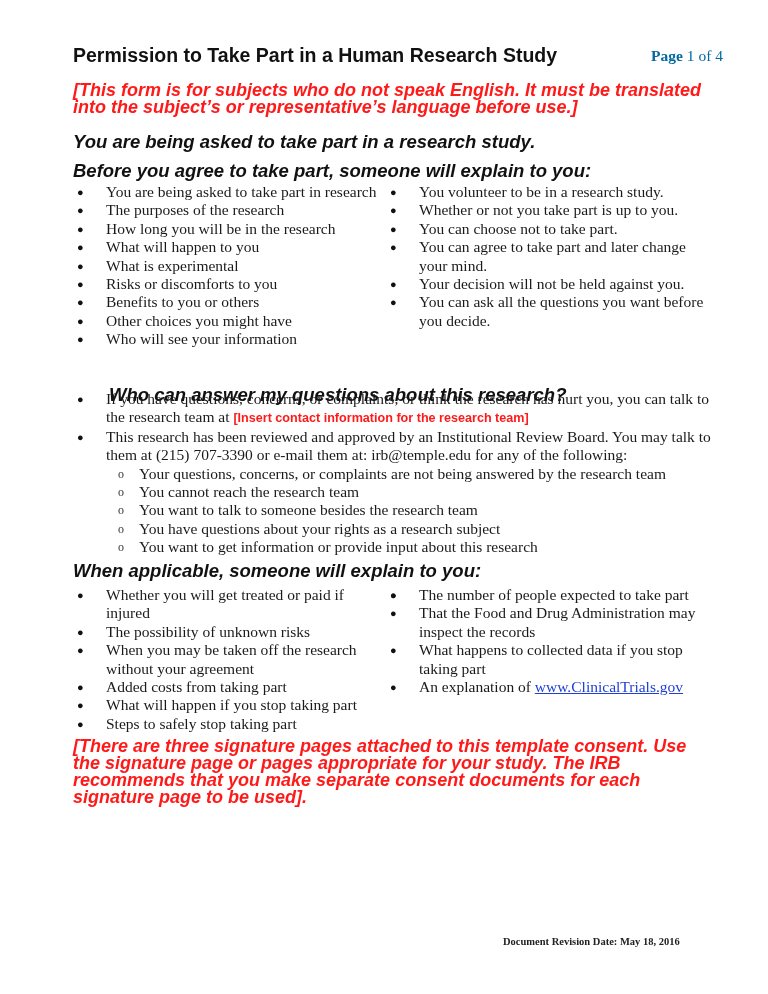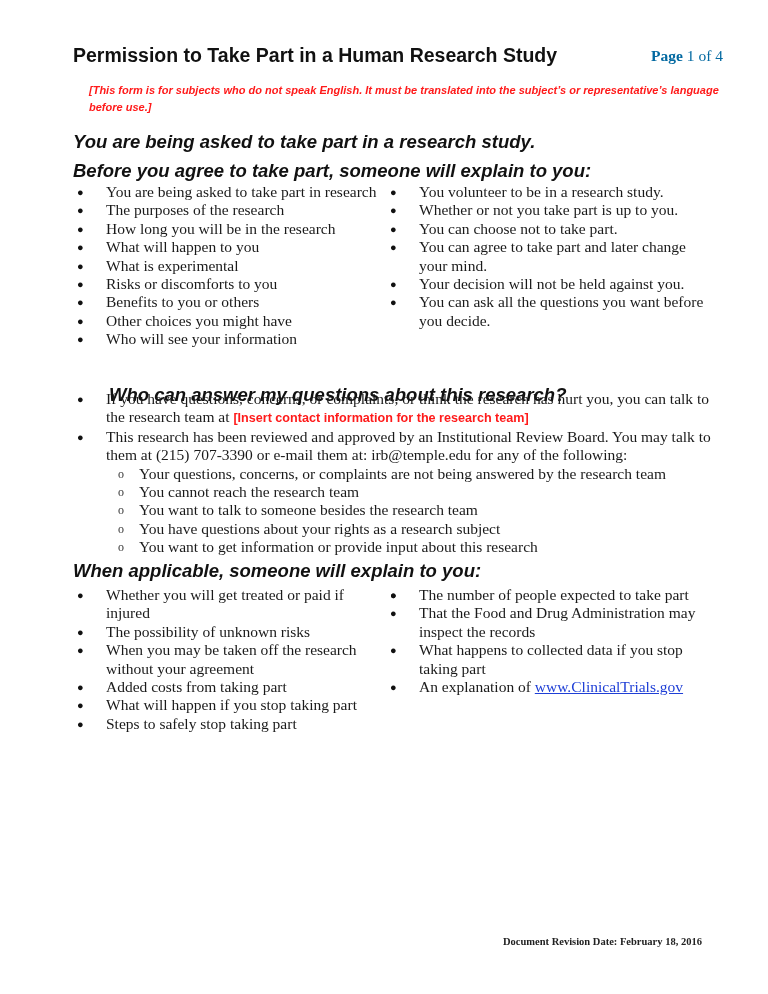--- a/index.html
+++ b/index.html
@@ -2,21 +2,21 @@
 <html><head>
   <meta charset="utf-8">
   <style>
     html, body { margin: 0; padding: 0; background: #ffffff; }
     body { width: 768px; height: 994px; position: relative; overflow: hidden; color: #111; }
     .page { position: absolute; left: 0; top: 0; width: 768px; height: 814px; }
     .header { position: absolute; left: 73px; top: 44px; width: 650px; height: 26px; }
     .doc-title { position: absolute; left: 0; top: 0; font-family: "Liberation Sans", sans-serif; font-weight: bold; font-size: 19.5px; color: #111; white-space: nowrap; }
     .page-num { position: absolute; right: 0; top: 3px; font-family: "Liberation Serif", serif; font-size: 15.5px; color: #0369a1; white-space: nowrap; }
     .page-num b { font-weight: bold; }
-    .note-red { position: absolute; left: 73px; font-family: "Liberation Sans", sans-serif; font-weight: bold; font-style: italic; font-size: 11px; color: #ff1a1a; line-height: 17px; width: 640px; margin-left: 16px; }
+    .note-red { position: absolute; left: 73px; font-family: "Liberation Sans", sans-serif; font-weight: bold; font-style: italic; font-size: 18px; color: #ff1a1a; line-height: 17px; width: 640px; }
     .h2 { position: absolute; left: 73px; font-family: "Liberation Sans", sans-serif; font-weight: bold; font-style: italic; font-size: 18.5px; color: #111; white-space: nowrap; }
     ul.list { list-style: none; margin: 0; padding: 0; position: absolute; font-family: "Liberation Serif", serif; font-size: 15.5px; line-height: 18.4px; color: #1a1a1a; }
     ul.list li { position: relative; padding-left: 33px; }
     ul.list li .bullet { position: absolute; left: 4px; top: 0; font-size: 11px; line-height: 18.4px; color: #111; }
     ul.sub { list-style: none; margin: 0; padding: 0; }
     ul.sub li { position: relative; padding-left: 33px; }
     ul.sub li .bullet-o { position: absolute; left: 12px; top: 0; font-size: 12px; line-height: 18.4px; color: #333; }
     .red-inline { font-family: "Liberation Sans", sans-serif; font-weight: bold; font-size: 12.6px; color: #ff1a1a; }
     .link { color: #1f3fd6; text-decoration: underline; }
     .footer { position: absolute; left: 503px; top: 936px; font-family: "Liberation Serif", serif; font-weight: bold; font-size: 10.5px; color: #222; white-space: nowrap; }
@@ -85,16 +85,17 @@
   </ul>
 
   <ul class="list" style="left:386px; top:586px; width:320px;">
     <li><span class="bullet">●</span></li>
     <li><span class="bullet">●</span><span>The number of people expected to take part</span></li>
     <li><span class="bullet">●</span><span>That the Food and Drug Administration may inspect the records</span></li>
     <li><span class="bullet">●</span><span>What happens to collected data if you stop taking part</span></li>
     <li><span class="bullet">●</span><span>An explanation of</span> <a class="link">www.ClinicalTrials.gov</a></li>
   </ul>
 
+  <div class="note-red" style="top:738px;">[There are three signature pages attached to this template consent. Use the signature page or pages appropriate for your study. The IRB recommends that you make separate consent documents for each signature page to be used].</div>
 
-  <div class="footer">Document Revision Date: February 18, 2016</div>
+  <div class="footer">Document Revision Date: May 18, 2016</div>
 
 </div>
 
 </body></html>

